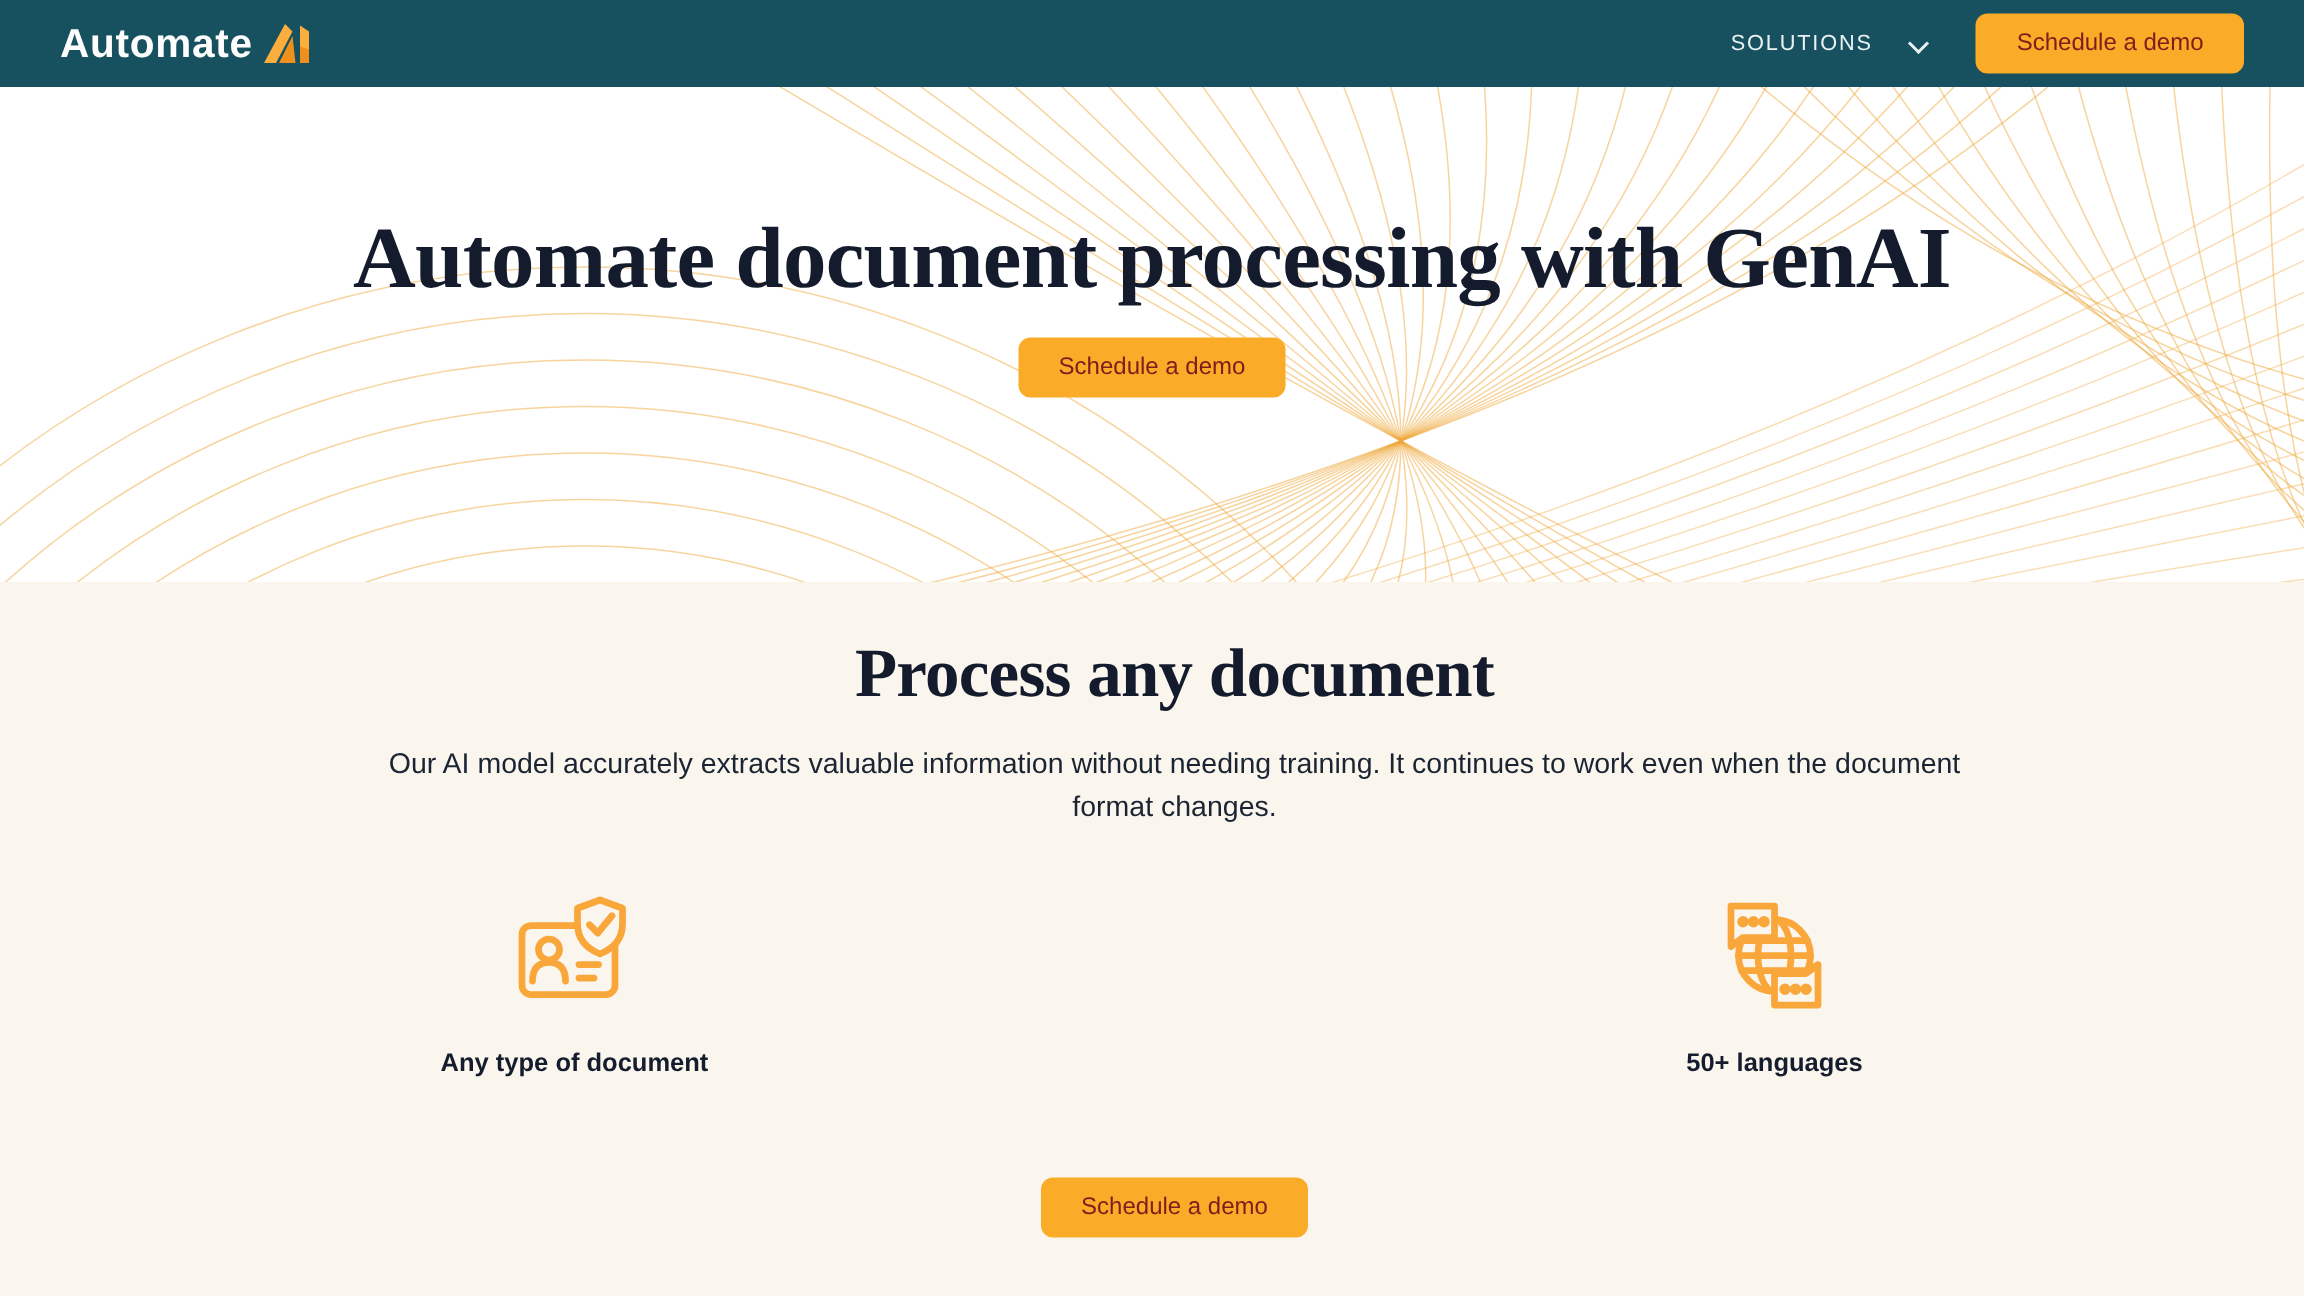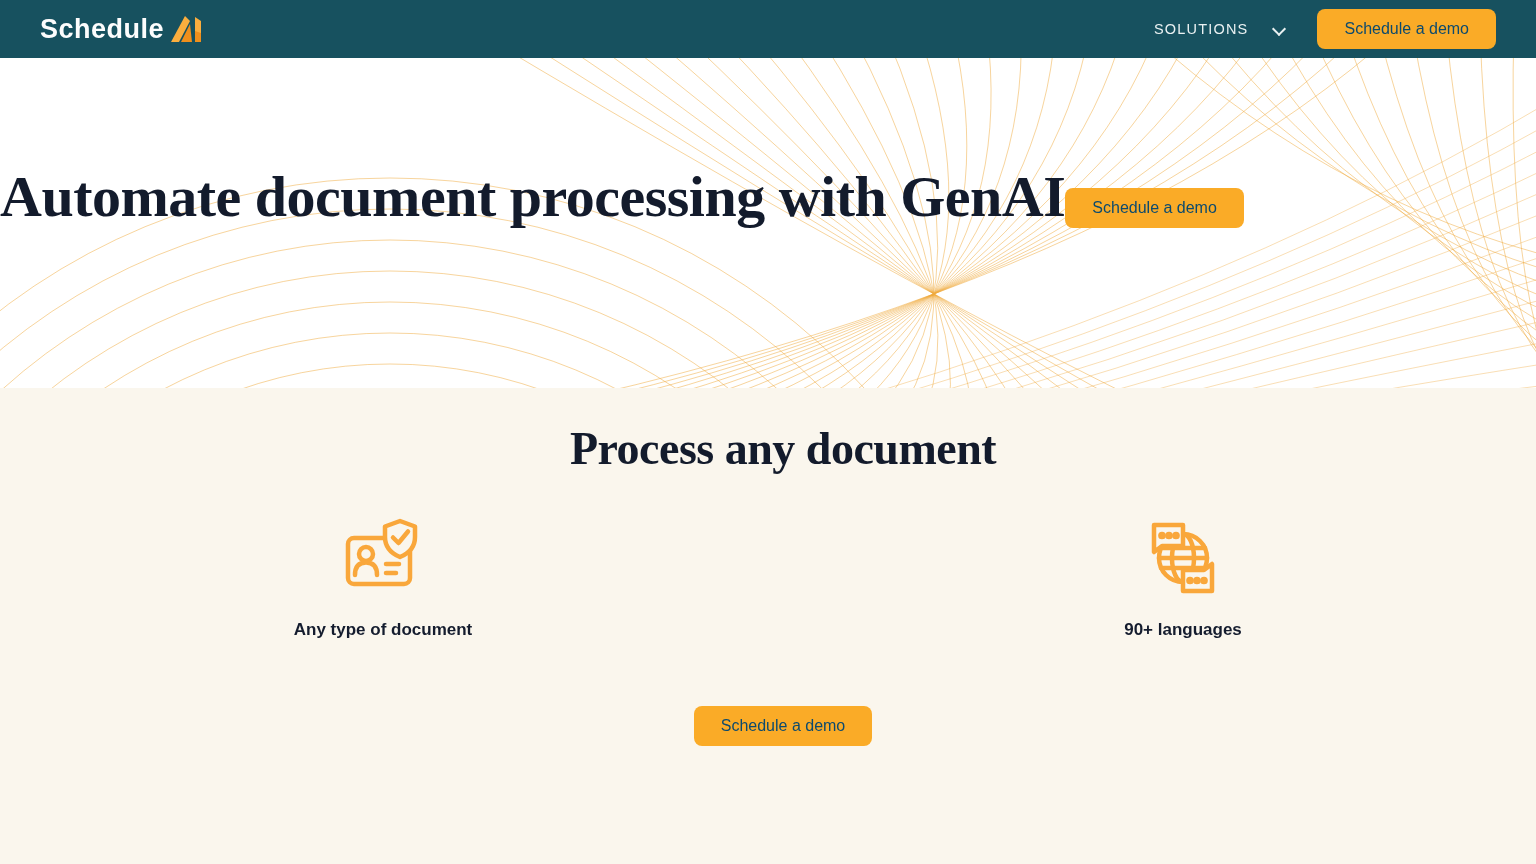--- a/index.html
+++ b/index.html
@@ -18,33 +18,33 @@
     display:flex; align-items:center; gap:26px; color:#EAF1F2; font-size:14.5px;
     font-weight:500; letter-spacing:1.2px; cursor:pointer;
   }
   .chevron{ width:11px; height:11px; display:inline-block; position:relative; top:-2px; }
   .chevron::before{
     content:""; position:absolute; left:0; top:2px; width:8px; height:8px;
     border-right:2px solid #EAF1F2; border-bottom:2px solid #EAF1F2;
     transform:rotate(45deg);
   }
   .btn{
-    background:#FAAB27; color:#0c4a6e; border:none; border-radius:8px;
+    background:#FAAB27; color:#7f1d1d; border:none; border-radius:8px;
     font-family:"Liberation Sans", sans-serif; font-size:16px; font-weight:500;
     padding:11px 27px; cursor:pointer; white-space:nowrap;
   }
 
   
   .hero{
     position:relative; height:330px; background:#ffffff; overflow:hidden;
   }
   .hero-pattern{ position:absolute; inset:0; width:1536px; height:330px; }
   .hero-content{
-    position:relative; z-index:2; display:flex; flex-direction:row;
-    align-items:center; padding-top:108px; text-align:center;
+    position:relative; z-index:2; display:flex; flex-direction:column;
+    align-items:center; padding-top:84px; text-align:center;
   }
   .hero-title{
     font-family:"Liberation Serif", serif; font-weight:700; font-size:58px;
     line-height:1.05; color:#131B2C; letter-spacing:-0.5px;
   }
   .hero-subtitle{ margin-top:17px; font-size:19px; color:#1A2433; }
   .hero-cta{ margin-top:22px; }
 
   
   .process{
@@ -64,21 +64,21 @@
   .feature{ width:330px; display:flex; flex-direction:column; align-items:center; }
   .feature-icon{ height:84px; display:flex; align-items:flex-end; justify-content:center; }
   .feature-label{ margin-top:21px; font-size:17px; font-weight:700; color:#141C2E; }
   .process-cta{ margin-top:66px; }
 </style>
 </head>
 <body>
 
 <header class="navbar">
   <div class="logo">
-    <span class="logo-text">Schedule</span>
+    <span class="logo-text">Automate</span>
     <span style="display:inline-flex;">
       <svg width="34" height="28" viewBox="0 0 34 28">
         <polygon points="1,27 15,1 20,6 9,27" fill="#FBAE3E"></polygon>
         <polygon points="11,27 20,9 22,27" fill="#EF8F1C"></polygon>
         <polygon points="25,2 31,6 31,27 25,27" fill="#FBAE3E"></polygon>
         <polygon points="25,16 31,18 31,27 25,27" fill="#EF8F1C"></polygon>
       </svg>
     </span>
   </div>
   <nav class="nav-right">
@@ -164,20 +164,21 @@
       <path d="M 1514 -30 Q 1504 314 1600 386" fill="none" stroke="#F0A93C" stroke-width="1" stroke-opacity="0.5"></path>
     </svg>
   <div class="hero-content">
     <h1 class="hero-title">Automate document processing with GenAI</h1>
     <button class="btn hero-cta">Schedule a demo</button>
   </div>
 </section>
 
 <section class="process">
   <h2 class="process-title">Process any document</h2>
+  <p class="process-desc">Our AI model accurately extracts valuable information without needing training. It continues to work even when the document format changes.</p>
 
   <div class="features">
 
     <div class="feature">
       <div class="feature-icon">
         <svg width="82" height="82" viewBox="0 0 82 82" fill="none" stroke="#F9A73B" stroke-width="4.5" stroke-linecap="round" stroke-linejoin="round">
           <rect x="6" y="21" width="62" height="46" rx="6"></rect>
           <circle cx="24" cy="37" r="7"></circle>
           <path d="M13 58 C13 48.5 18 45.5 24 45.5 C30 45.5 35 48.5 35 58"></path>
           <line x1="44" y1="47" x2="57" y2="47"></line>
@@ -200,20 +201,20 @@
           <path d="M12 8 H41 V29 H20 L12 35 Z" fill="#FAF6ED"></path>
           <circle cx="20" cy="18.5" r="1.6" fill="#F9A73B"></circle>
           <circle cx="27" cy="18.5" r="1.6" fill="#F9A73B"></circle>
           <circle cx="34" cy="18.5" r="1.6" fill="#F9A73B"></circle>
           <path d="M70 74 H41 V53 H62 L70 47 Z" fill="#FAF6ED"></path>
           <circle cx="48" cy="63.5" r="1.6" fill="#F9A73B"></circle>
           <circle cx="55" cy="63.5" r="1.6" fill="#F9A73B"></circle>
           <circle cx="62" cy="63.5" r="1.6" fill="#F9A73B"></circle>
         </svg>
       </div>
-      <div class="feature-label">90+ languages</div>
+      <div class="feature-label">50+ languages</div>
     </div>
 
 
   </div>
 
   <button class="btn process-cta">Schedule a demo</button>
 </section>
 
 </body></html>

